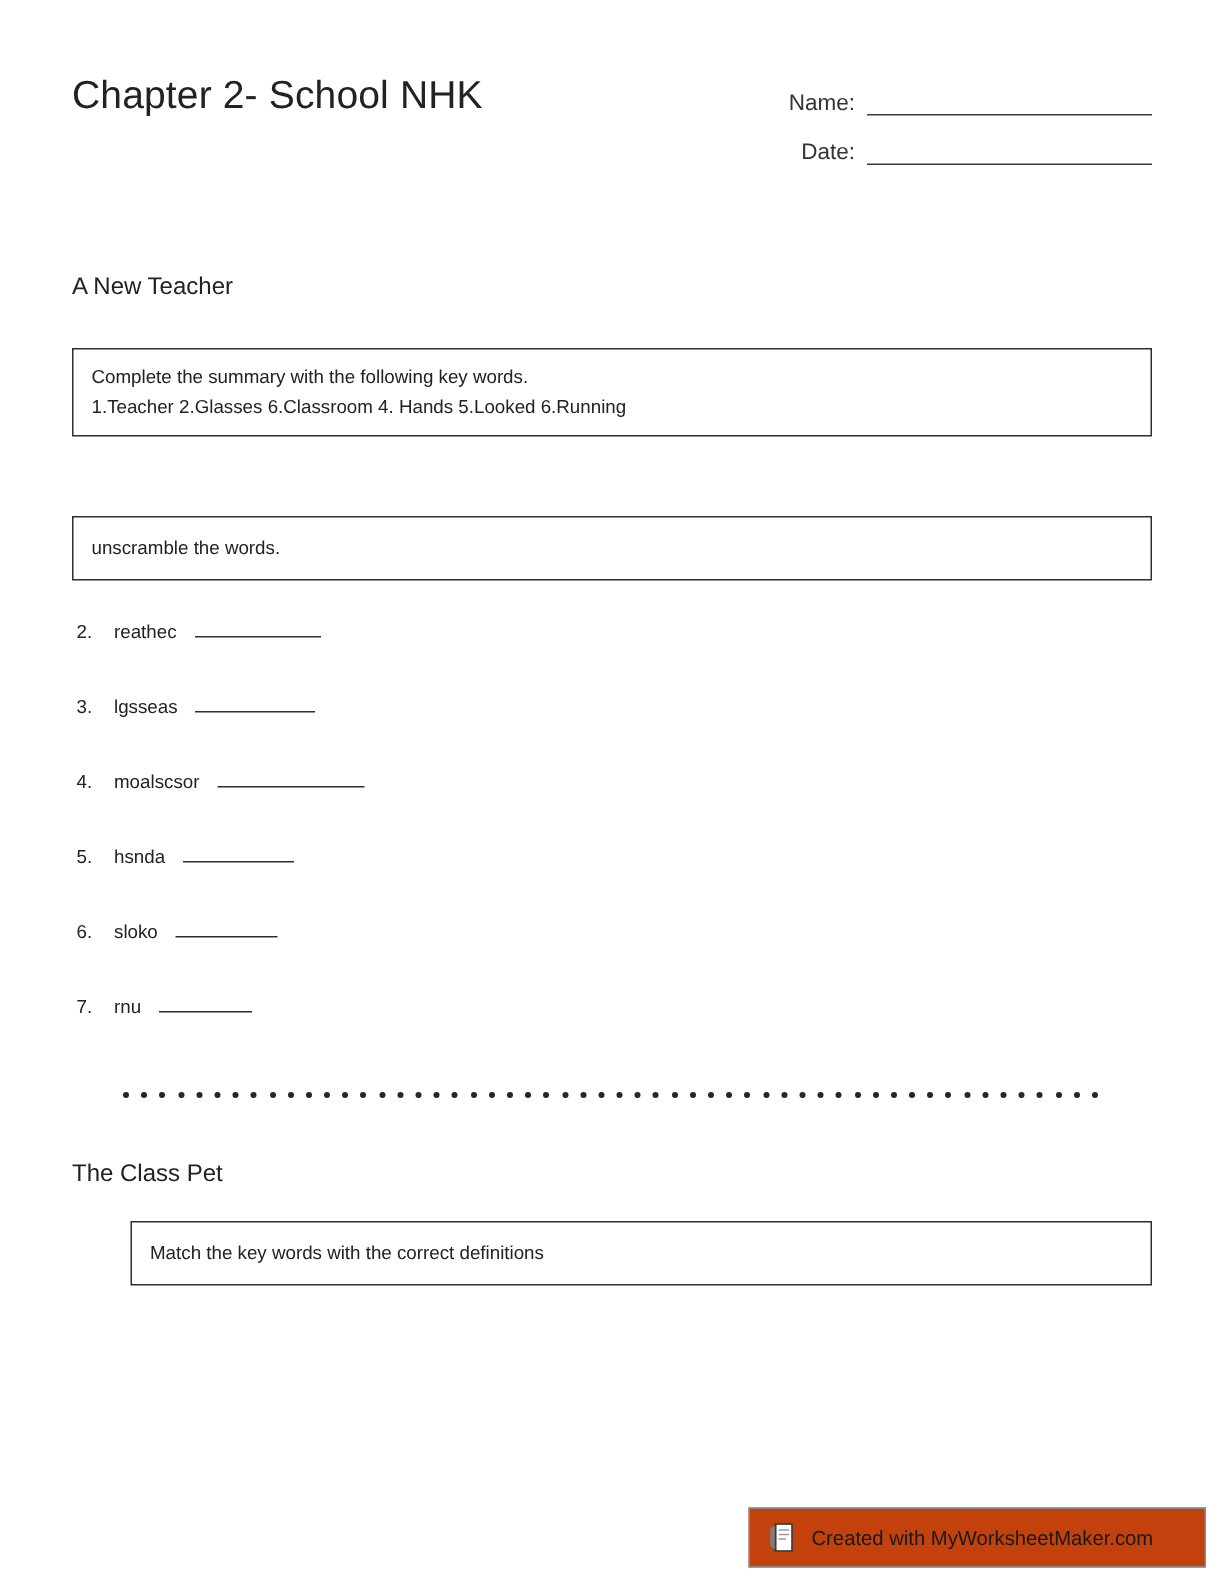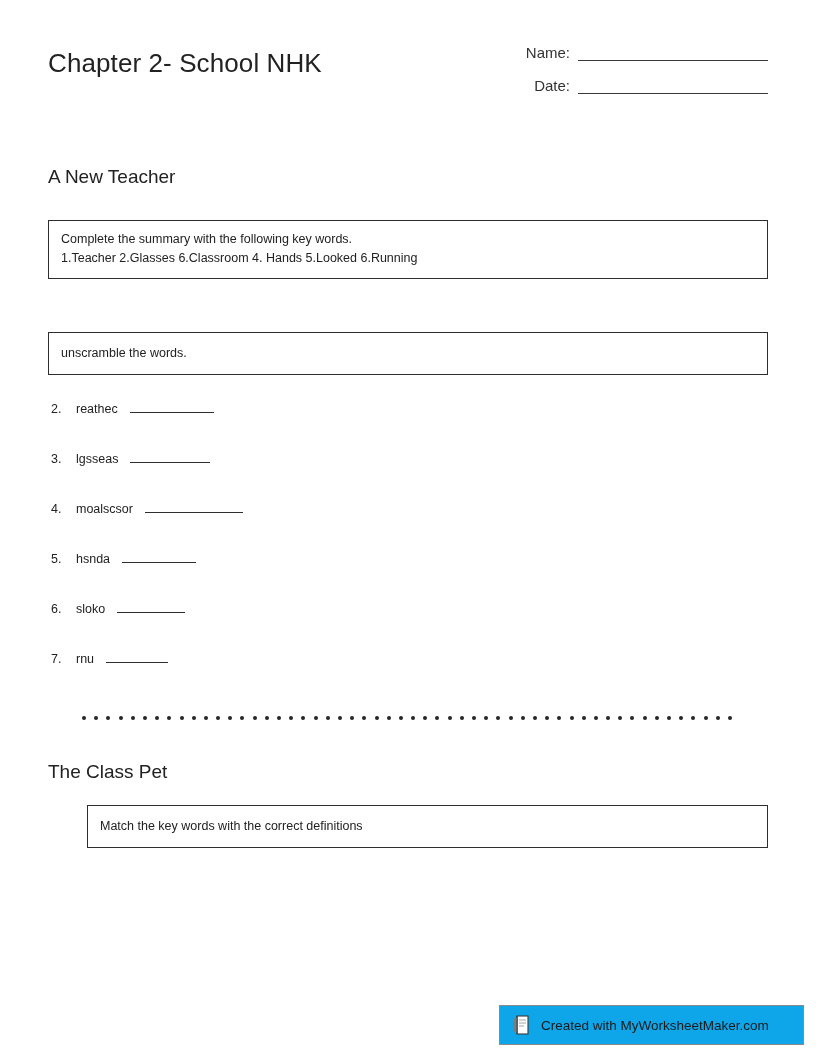--- a/index.html
+++ b/index.html
@@ -40,38 +40,39 @@
     padding-top: 4px;
   }
   .meta {
     width: 270px;
     margin-right: 0;
   }
   .meta-row {
     display: flex;
     align-items: flex-start;
     margin-bottom: 16px;
+    margin-top: 16px;
   }
   .meta-label {
     font-size: 15px;
     color: #333333;
     width: 72px;
     text-align: right;
     padding-right: 8px;
     white-space: nowrap;
   }
   .meta-line {
     flex: 1;
     border-bottom: 1px solid #3a3a3a;
     height: 16px;
   }
 
   
   .section-heading {
-    font-size: 19px;
+    font-size: 16px;
     font-weight: 400;
     color: #222222;
     margin: 0;
     line-height: 1.2;
   }
   .h-new-teacher { padding-top: 56px; }
   .h-class-pet { padding-top: 36px; }
 
   
   .instruction-box {
@@ -137,21 +138,21 @@
     position: absolute;
     left: 499px;
     top: 1005px;
     width: 305px;
     height: 40px;
     border: 1px solid #8a8a8a;
     box-sizing: border-box;
     display: flex;
     align-items: center;
     padding-left: 13px;
-    background: #0ea5e9;
+    background: #c2410c;
   }
   .badge-icon {
     width: 18px;
     height: 20px;
     margin-right: 10px;
     flex: 0 0 auto;
     display: block;
   }
   .badge-text {
     font-size: 13.5px;

